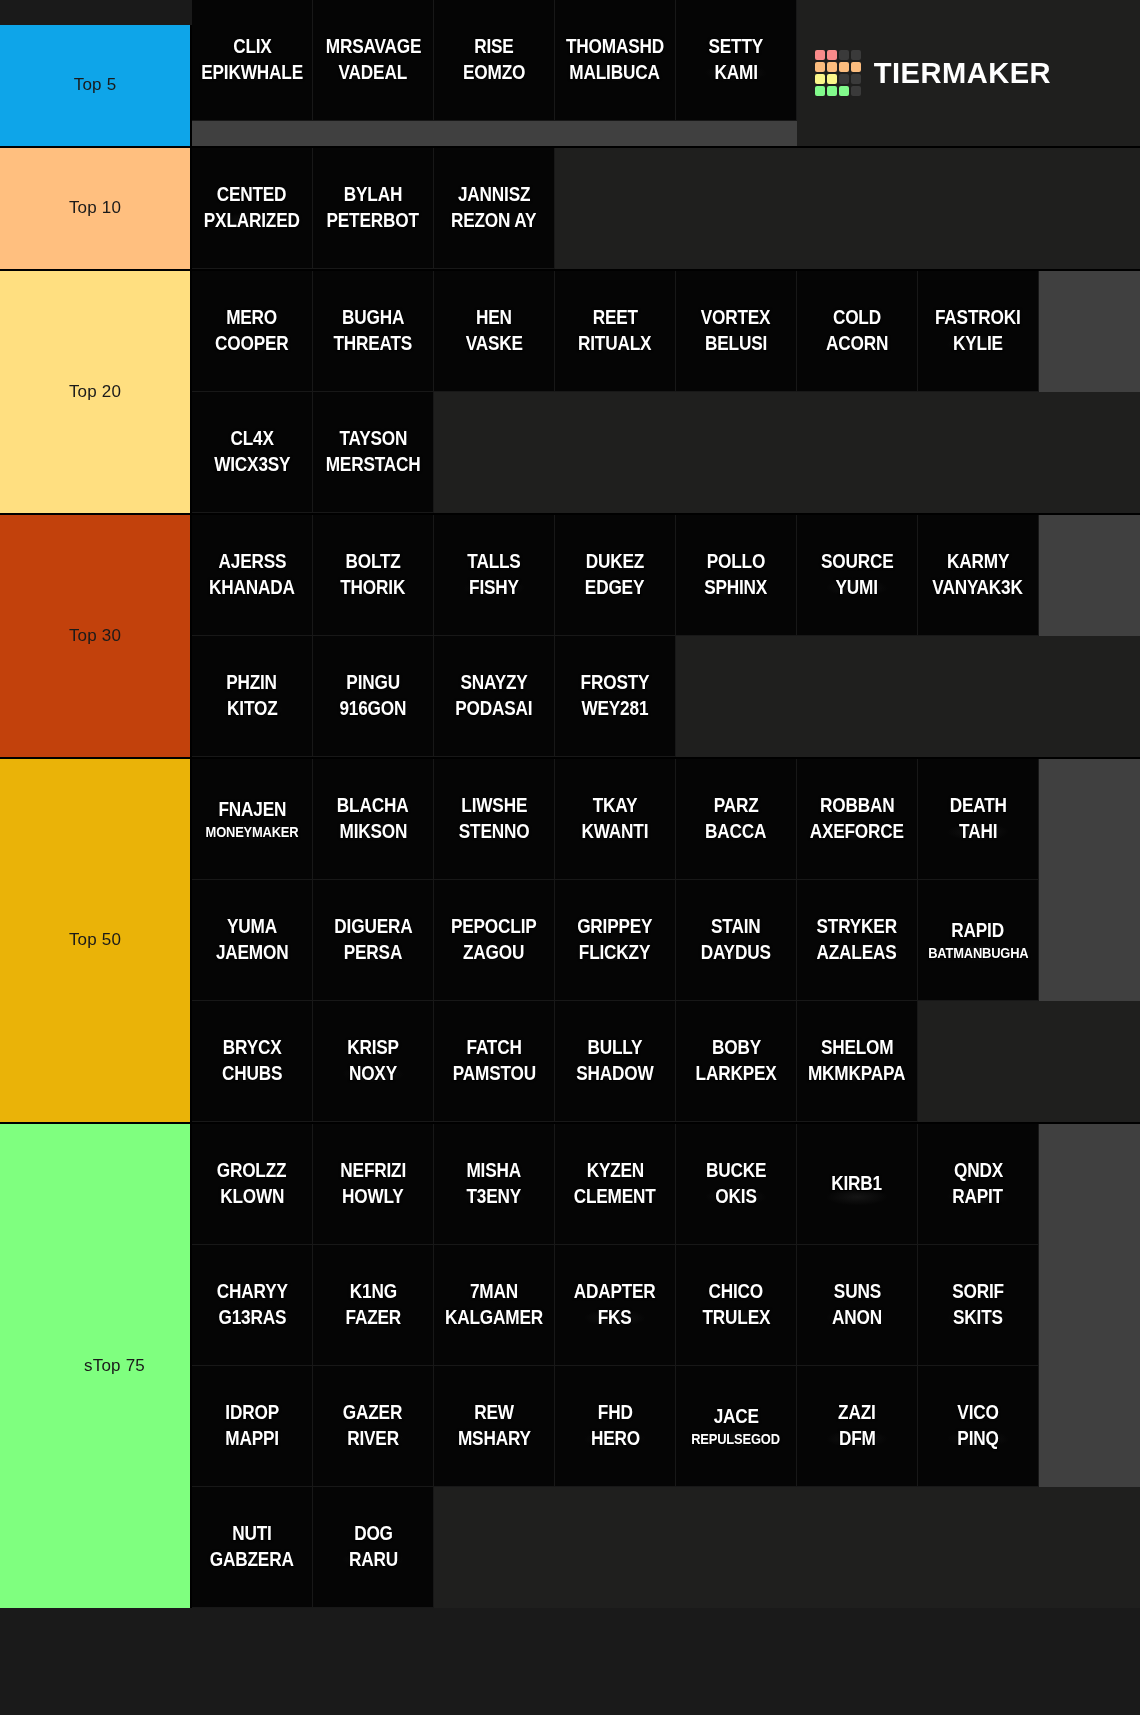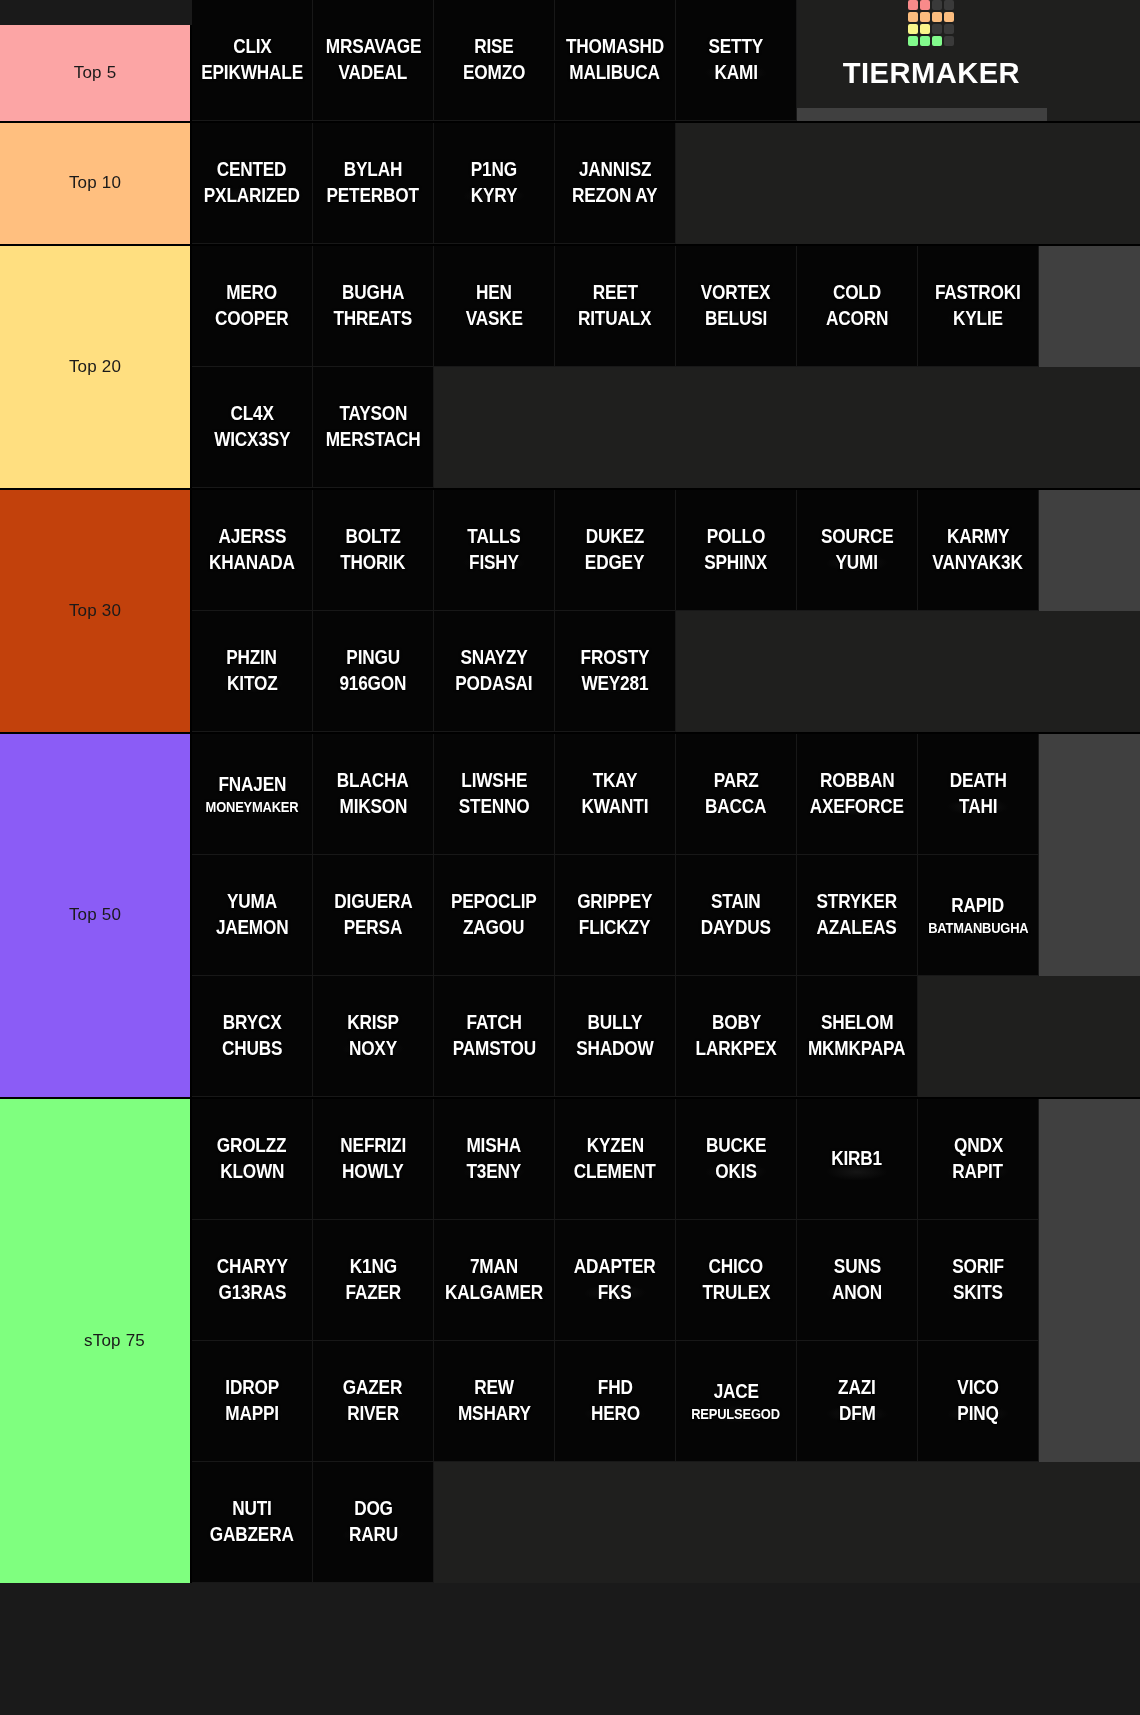--- a/index.html
+++ b/index.html
@@ -104,28 +104,27 @@
       -1px 1px 0 rgba(0,0,0,0.9);
     white-space: nowrap;
   }
   .card-line.l1 { font-size: 20px; }
   .card-line.l2 { font-size: 20px; }
   .card-line.small { font-size: 15px; }
 
   
   .brand-cell {
     width: 250px;
-    height: 108px;
+    height: 146px;
     background: #1f1f1e;
     display: flex;
     align-items: center;
     justify-content: flex-start;
     padding-left: 18px;
     gap: 10px;
-    flex-direction: column;
   }
 
   .logo-grid {
     display: grid;
     grid-template-columns: repeat(4, 10px);
     grid-template-rows: repeat(4, 10px);
     gap: 2px;
     flex: 0 0 auto;
   }
   .logo-grid i { display: block; width: 10px; height: 10px; border-radius: 2px; }
@@ -140,21 +139,21 @@
     text-transform: uppercase;
   }
 
   .filler { background: #1f1f1e; flex: 1 1 auto; min-height: 1px; }
 </style>
 </head>
 <body>
 
 <div id="tier-list">
     <div class="tier-row">
-      <div class="tier-label" style="background: #fca5a5; margin-top: 25px;">Top 5</div>
+      <div class="tier-label" style="background: #0ea5e9; margin-top: 25px;">Top 5</div>
       <div class="tier-items">
         <div class="card">
           <span class="card-line l1">CLIX</span>
           <span class="card-line l2">EPIKWHALE</span>
         </div>
         <div class="card">
           <span class="card-line l1">MRSAVAGE</span>
           <span class="card-line l2">VADEAL</span>
         </div>
         <div class="card">
@@ -198,24 +197,20 @@
       <div class="tier-items">
         <div class="card">
           <span class="card-line l1">CENTED</span>
           <span class="card-line l2">PXLARIZED</span>
         </div>
         <div class="card">
           <span class="card-line l1">BYLAH</span>
           <span class="card-line l2">PETERBOT</span>
         </div>
         <div class="card">
-          <span class="card-line l1">P1NG</span>
-          <span class="card-line l2">KYRY</span>
-        </div>
-        <div class="card">
           <span class="card-line l1">JANNISZ</span>
           <span class="card-line l2">REZON AY</span>
         </div>
         <div class="filler"></div>
       </div>
     </div>
     <div class="tier-row">
       <div class="tier-label" style="background: rgb(255, 223, 128);">Top 20</div>
       <div class="tier-items">
         <div class="card">
@@ -301,21 +296,21 @@
           <span class="card-line l2">PODASAI</span>
         </div>
         <div class="card">
           <span class="card-line l1">FROSTY</span>
           <span class="card-line l2">WEY281</span>
         </div>
         <div class="filler"></div>
       </div>
     </div>
     <div class="tier-row">
-      <div class="tier-label" style="background: #8b5cf6;">Top 50</div>
+      <div class="tier-label" style="background: #eab308;">Top 50</div>
       <div class="tier-items">
         <div class="card">
           <span class="card-line l1">FNAJEN</span>
           <span class="card-line l2 small">MONEYMAKER</span>
         </div>
         <div class="card">
           <span class="card-line l1">BLACHA</span>
           <span class="card-line l2">MIKSON</span>
         </div>
         <div class="card">

